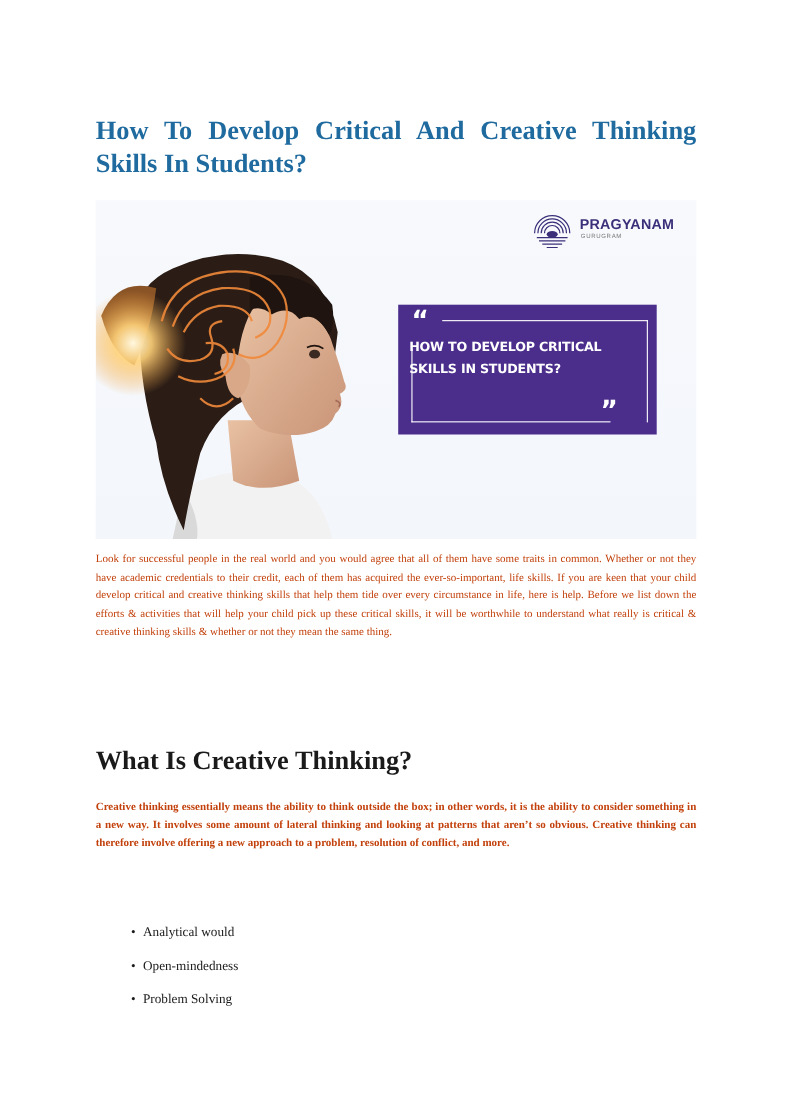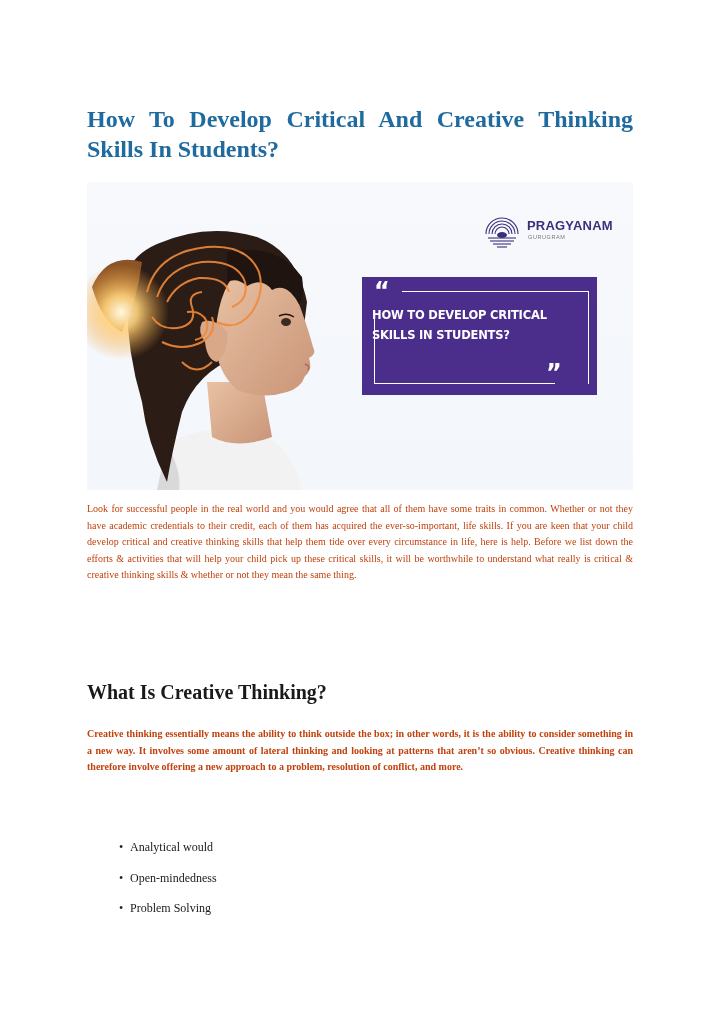--- a/index.html
+++ b/index.html
@@ -13,21 +13,21 @@
   .title .l1 { display: block; text-align: justify; text-align-last: justify; }
   .title .l2 { display: block; }
 
   .hero { position: absolute; left: 87px; top: 182px; width: 546px; height: 308px;
           background: linear-gradient(180deg, #f7f9fc 0%, #f3f6fb 100%); overflow: hidden; }
 
   
   .girl { position: absolute; left: 0; top: 0; width: 270px; height: 308px; }
 
   
-  .logo { position: absolute; left: 395px; top: 6px; width: 150px; height: 40px; margin-top: 22px; }
+  .logo { position: absolute; left: 395px; top: 6px; width: 150px; height: 40px; }
   .logo-mark { position: absolute; left: 0; top: 0; width: 40px; height: 40px; }
   .logo-name { position: absolute; left: 45px; top: 8px; font-family: "Liberation Sans", sans-serif;
                font-weight: bold; font-size: 13px; color: #3b2f7a; letter-spacing: 0.2px; }
   .logo-sub { position: absolute; left: 46px; top: 24px; font-family: "Liberation Sans", sans-serif;
               font-size: 5.5px; color: #777777; letter-spacing: 0.6px; }
 
   
   .qbox { position: absolute; left: 275px; top: 95px; width: 235px; height: 118px;
           background: #4b2d8c; }
   .qbox .frame { position: absolute; left: 40px; top: 14px; width: 186px; height: 92px;
@@ -40,21 +40,21 @@
                    font-weight: bold; font-size: 24px; color: #ffffff; line-height: 24px; }
   .qbox .qtext { position: absolute; left: 10px; top: 28px; width: 215px; text-align: left;
                  font-family: "DejaVu Sans", sans-serif; font-weight: bold; font-size: 11.5px;
                  line-height: 20px; color: #ffffff; letter-spacing: -0.2px; }
   .qbox .qtext span { display: block; }
 
   .para { position: absolute; left: 87px; width: 546px; margin: 0; font-size: 10px;
           line-height: 16.6px; text-align: justify; color: #c2410c; }
   .p1 { top: 501px; }
   .h2 { position: absolute; left: 87px; top: 679px; margin: 0; font-family: "Liberation Serif", serif;
-        font-weight: bold; font-size: 20px; line-height: 26px; color: #1a1a1a; }
+        font-weight: bold; font-size: 24px; line-height: 26px; color: #1a1a1a; }
   .p2 { top: 726px; font-weight: bold; }
   .p3 { top: 808px; }
 
   .list { position: absolute; left: 118px; top: 840px; margin: 0; padding: 0; list-style: none; }
   .list li { font-size: 12px; line-height: 15px; height: 30.5px; position: relative; padding-left: 12px; color: #1a1a1a; }
   .list li .dot { position: absolute; left: 1px; top: 0; font-size: 12px; }
 </style>
 </head>
 <body>
 

